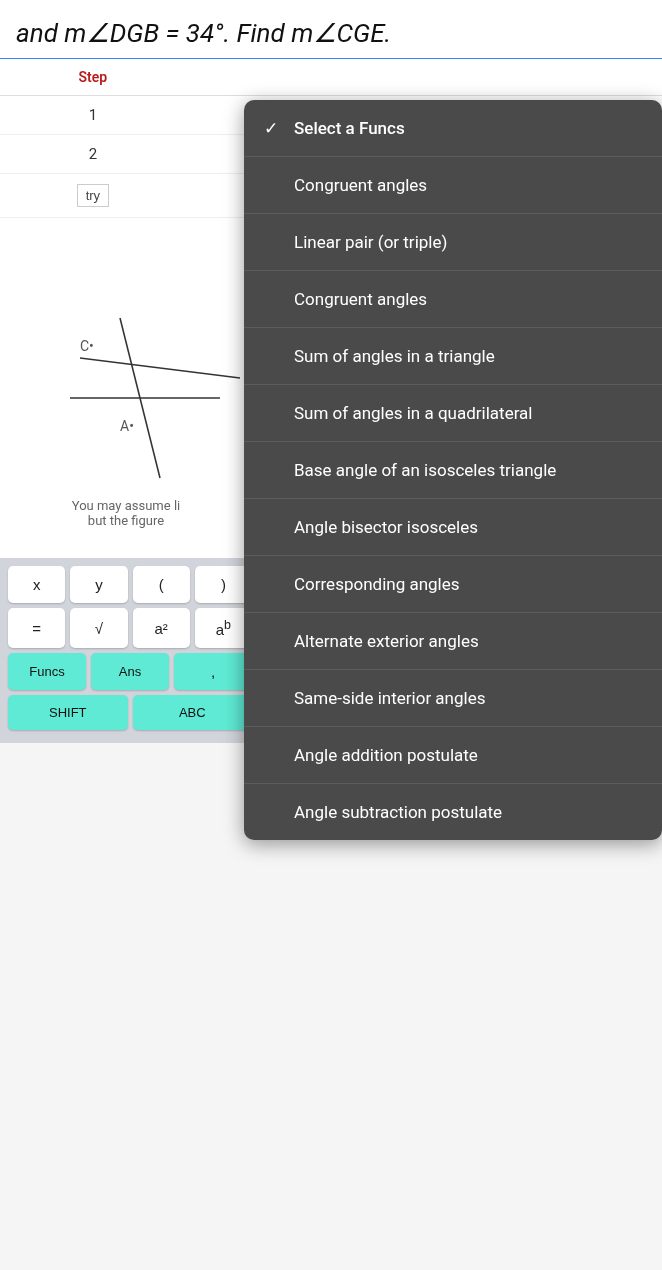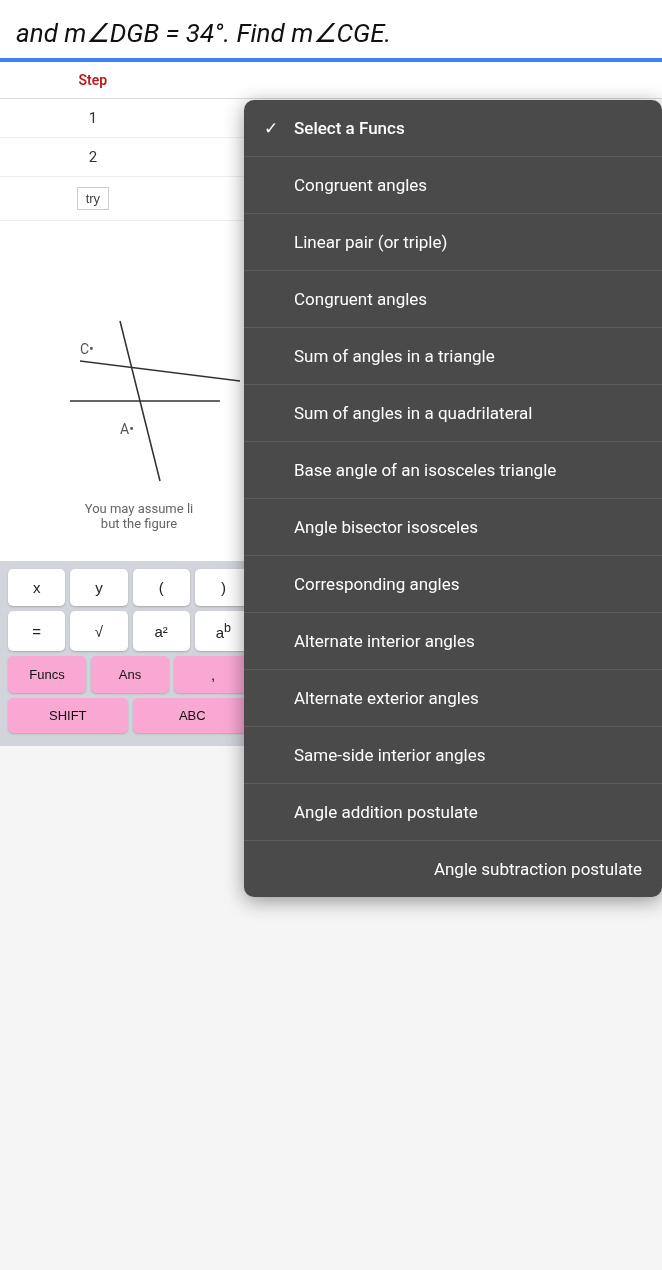--- a/index.html
+++ b/index.html
@@ -12,21 +12,21 @@
       overflow-x: hidden;
     }
 
     
     .math-header {
       background: white;
       padding: 18px 16px 10px 16px;
       font-size: 26px;
       font-style: italic;
       color: #111;
-      border-bottom: 4px solid #3b82f6;
+      border-bottom: 1px solid #3b82f6;
     }
 
     
     .main-content {
       background: white;
       position: relative;
     }
 
     
     .steps-table {
@@ -96,21 +96,21 @@
       border: none;
       border-radius: 5px;
       padding: 10px 4px;
       font-size: 15px;
       color: #222;
       text-align: center;
       cursor: pointer;
       box-shadow: 0 1px 2px rgba(0,0,0,0.2);
     }
     .key-btn.dark {
-      background: #f9a8d4;
+      background: #5eead4;
       color: #111;
     }
     .key-btn.symbol {
       font-size: 13px;
     }
 
     
     .dropdown-overlay {
       position: absolute;
       top: 100px;
@@ -128,21 +128,20 @@
       font-size: 17px;
       color: white;
       border-bottom: 1px solid rgba(255,255,255,0.1);
       cursor: pointer;
       display: flex;
       align-items: center;
       gap: 10px;
     }
     .dropdown-item:last-child {
       border-bottom: none;
-      justify-content: flex-end;
     }
     .dropdown-item.selected {
       font-weight: 500;
     }
     .checkmark {
       font-size: 17px;
       color: white;
       min-width: 20px;
     }
     .checkmark.empty {
@@ -199,21 +198,21 @@
 
     <svg class="diagram-svg" width="200" height="200">
 
       <line x1="20" y1="60" x2="180" y2="80" stroke="#333" stroke-width="1.5"></line>
       <line x1="60" y1="20" x2="100" y2="180" stroke="#333" stroke-width="1.5"></line>
       <line x1="10" y1="100" x2="160" y2="100" stroke="#333" stroke-width="1.5"></line>
     </svg>
     <div class="diagram-label" style="top: 120px; left: 80px;">C•</div>
     <div class="diagram-label" style="top: 200px; left: 120px;">A•</div>
 
-    <div style="position:absolute; bottom: 30px; left: 29px; font-size:13px; color:#666; text-align:center; width:220px;">
+    <div style="position:absolute; bottom: 30px; left: 16px; font-size:13px; color:#666; text-align:center; width:220px;">
       <span>You may assume li</span><br>
       <span>but the figure</span>
     </div>
   </div>
 
   <div class="keyboard-area" style="position: relative; bottom: auto; left: auto; width: 260px;">
     <div class="keyboard-row">
       <button class="key-btn">x</button>
       <button class="key-btn">y</button>
       <button class="key-btn">(</button>
@@ -270,24 +269,20 @@
     <div class="dropdown-item">
       <span class="checkmark empty"></span>
       <span>Angle bisector isosceles</span>
     </div>
     <div class="dropdown-item">
       <span class="checkmark empty"></span>
       <span>Corresponding angles</span>
     </div>
     <div class="dropdown-item">
       <span class="checkmark empty"></span>
-      <span>Alternate interior angles</span>
-    </div>
-    <div class="dropdown-item">
-      <span class="checkmark empty"></span>
       <span>Alternate exterior angles</span>
     </div>
     <div class="dropdown-item">
       <span class="checkmark empty"></span>
       <span>Same-side interior angles</span>
     </div>
     <div class="dropdown-item">
       <span class="checkmark empty"></span>
       <span>Angle addition postulate</span>
     </div>

